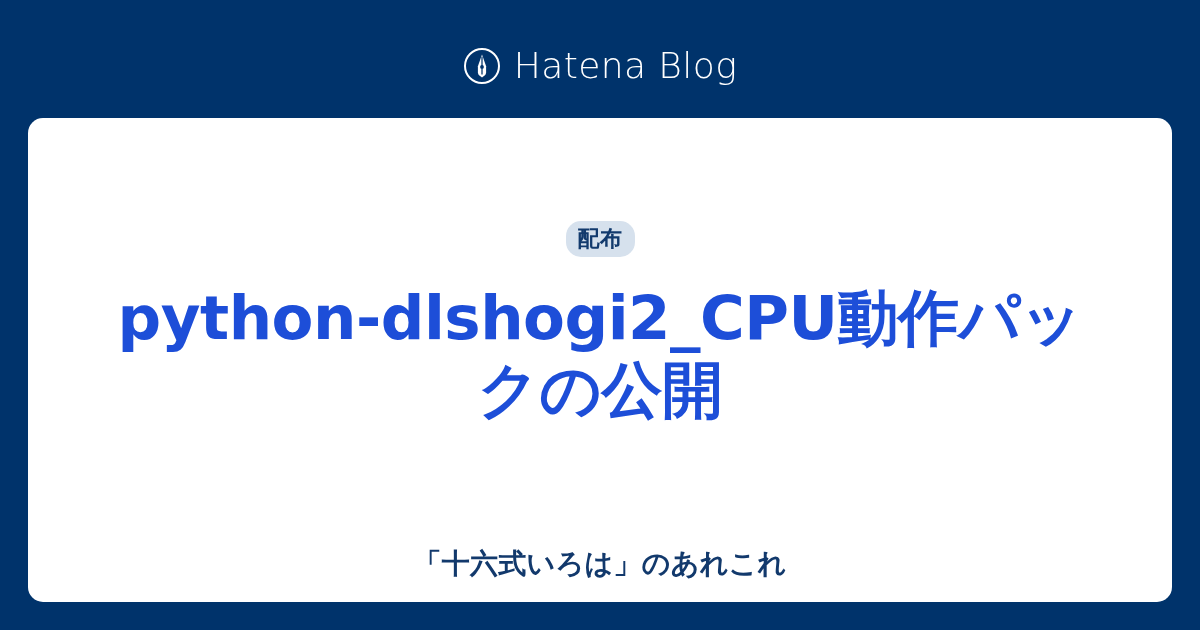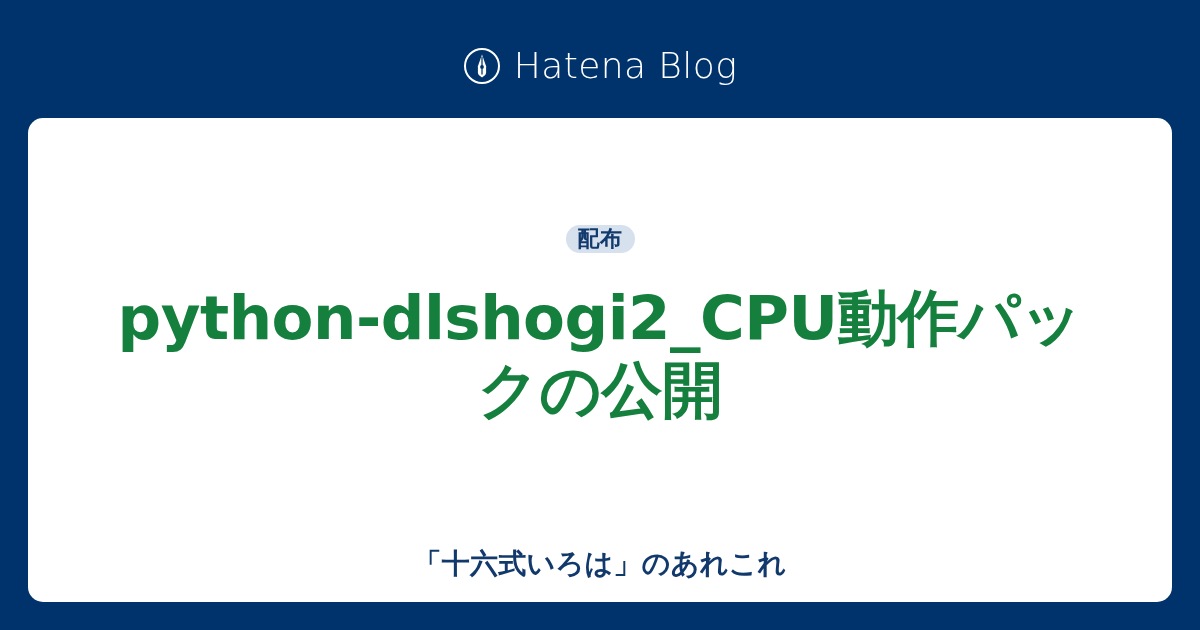--- a/index.html
+++ b/index.html
@@ -69,37 +69,37 @@
     height: 36px;
     display: flex;
     align-items: center;
     justify-content: center;
   }
 
   .badge {
     display: inline-flex;
     align-items: center;
     justify-content: center;
-    height: 28px;
+    height: 36px;
     padding: 0 12px;
     border-radius: 15px;
     background: #d6e1ed;
     color: #123a6d;
     font-size: 22px;
     font-weight: 700;
     line-height: 1;
     letter-spacing: 0.5px;
     font-family: "DejaVu Sans", "Liberation Sans", sans-serif;
   }
 
   .entry-title {
     margin: 25px 0 0 0;
     width: 1010px;
     text-align: center;
-    color: #15803d;
+    color: #1d4ed8;
     font-size: 61px;
     font-weight: 700;
     line-height: 1.18;
     letter-spacing: -0.5px;
     word-break: break-word;
     font-family: "DejaVu Sans", "Liberation Sans", sans-serif;
   }
 
   .blog-title {
     position: absolute;

